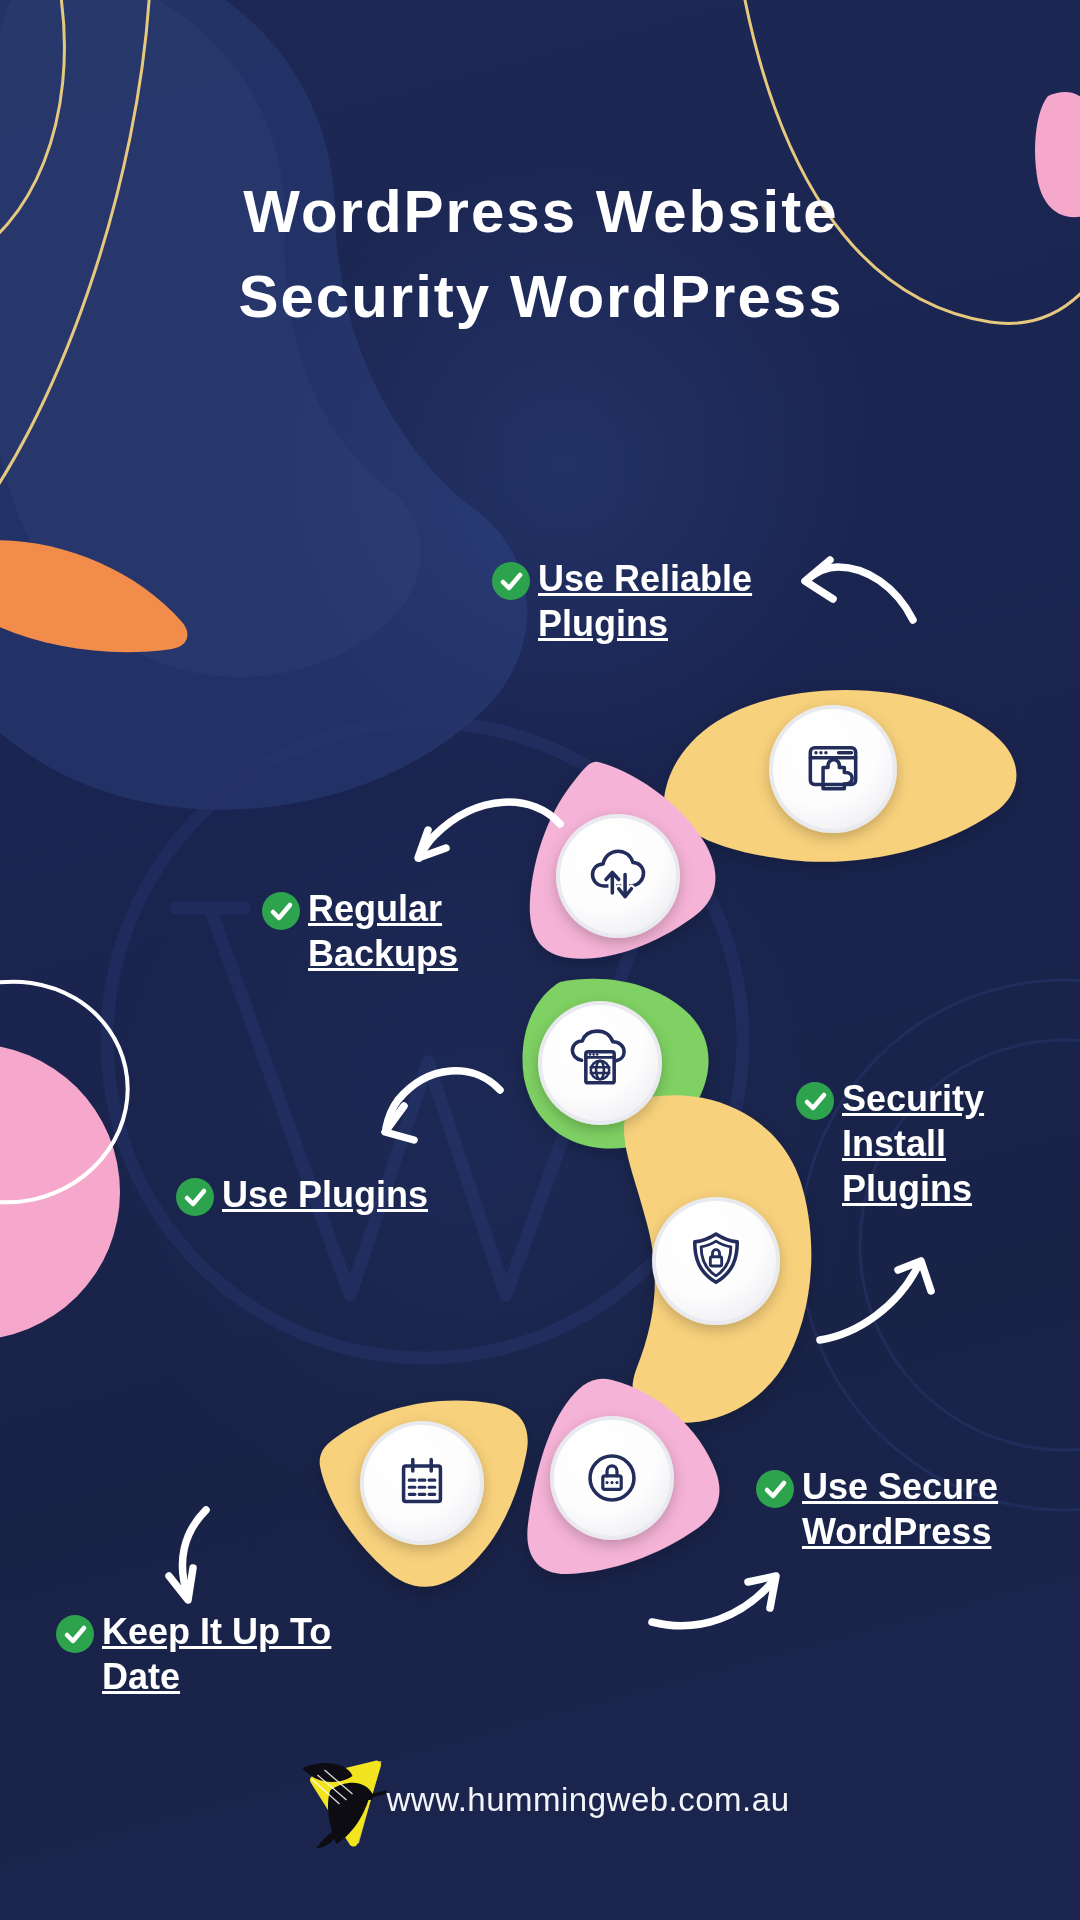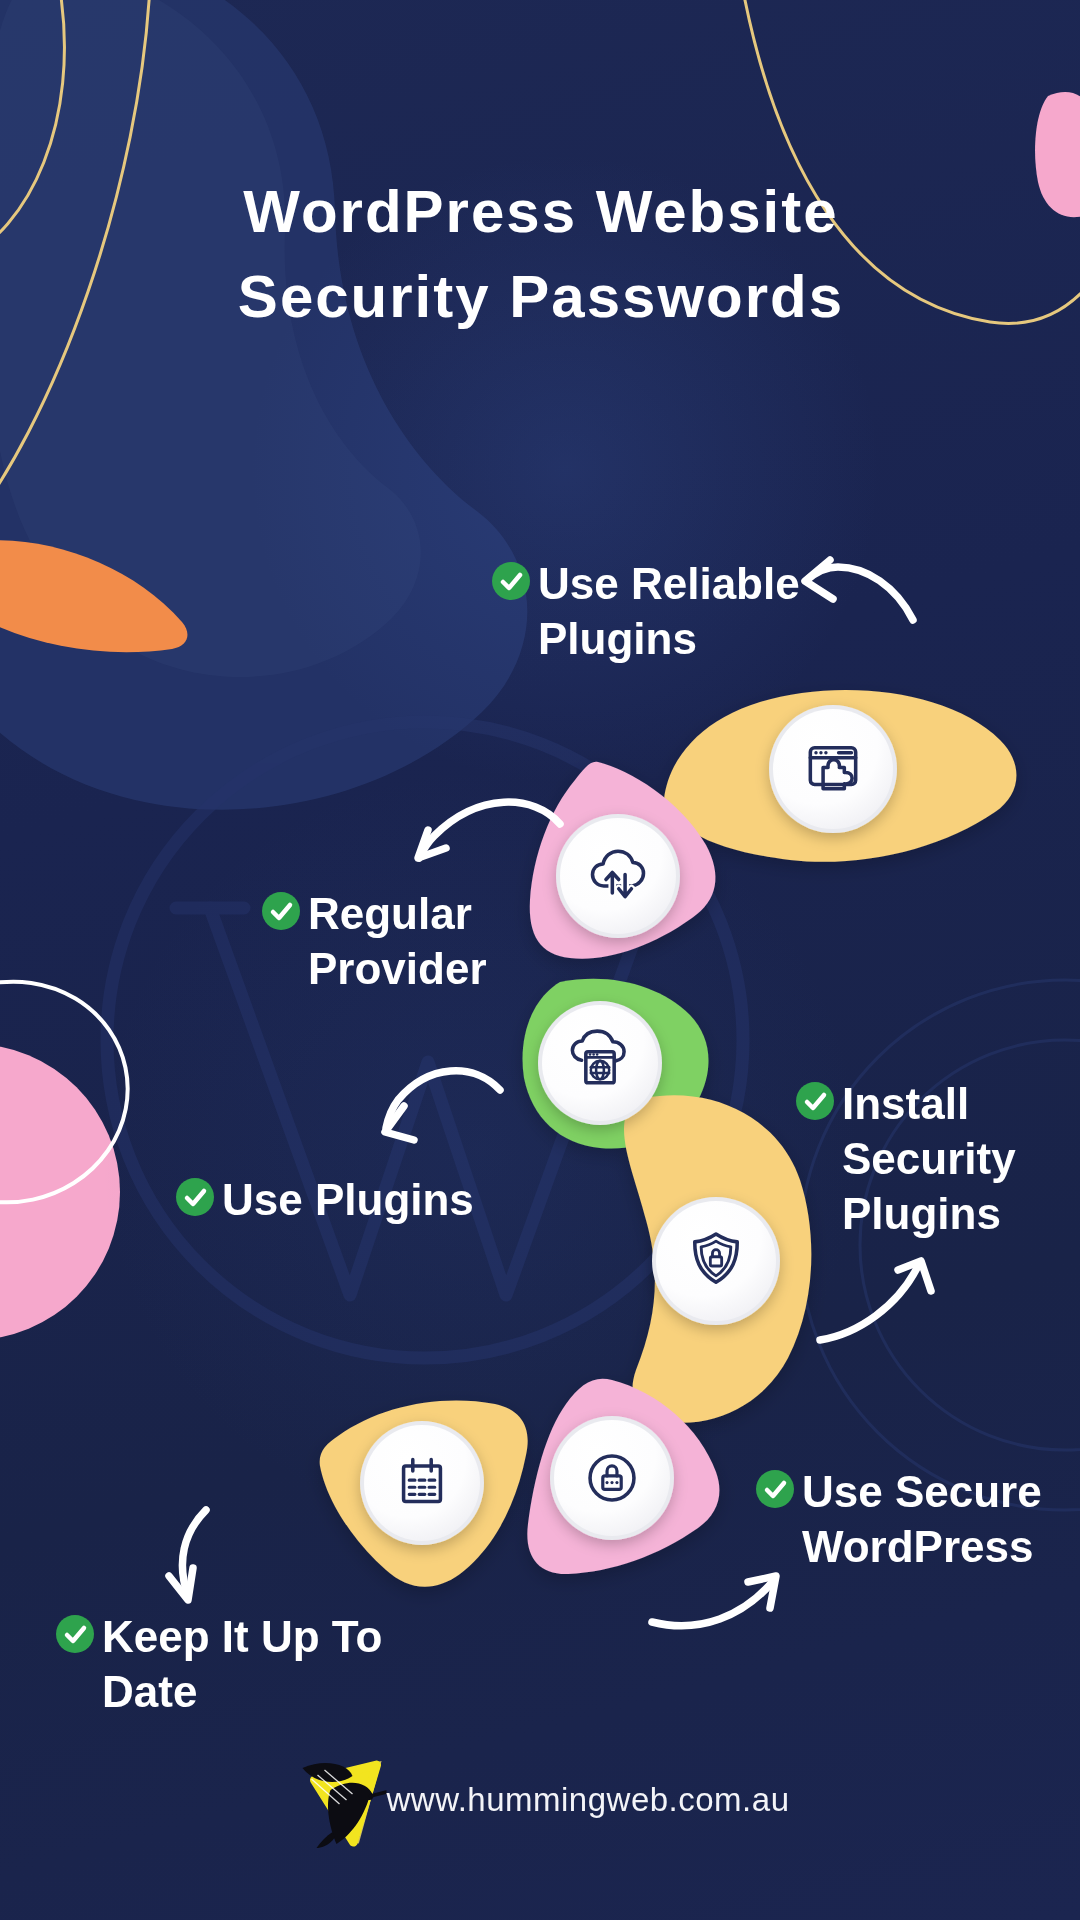--- a/index.html
+++ b/index.html
@@ -16,22 +16,22 @@
   .glow2{left:30px;top:700px;width:900px;height:900px;
     background:radial-gradient(circle,rgba(52,80,152,.13) 0%,rgba(52,80,152,0) 60%);}
   
   .title{
     position:absolute;left:0;top:168px;width:1080px;text-align:center;
     color:#ffffff;font-weight:700;font-size:60px;line-height:1.42;letter-spacing:2px;margin:1px;
   }
   .title span{display:block;}
   
   .item-label{
-    position:absolute;color:#ffffff;font-weight:700;font-size:44px;line-height:1.25;
-    padding-left:46px;white-space:nowrap;
+    position:absolute;color:#ffffff;font-weight:700;font-size:36px;line-height:1.25;
+    padding-left:46px;white-space:nowrap;text-decoration:underline;
   }
   .item-label .check{position:absolute;left:0;top:6px;width:38px;height:38px;}
   .item-label span{display:block;}
   
   .footer-row{
     position:absolute;left:50%;top:1752px;transform:translateX(-50%);
     display:flex;align-items:center;
   }
   .footer-url{color:#f3f4f8;font-size:33px;letter-spacing:0.5px;font-weight:400;}
   .icon-stroke{stroke:#232D5B;fill:none;stroke-linecap:round;stroke-linejoin:round;}
@@ -204,56 +204,56 @@
       <g class="icon-stroke" stroke-width="4.5">
         <path d="M30 44 H38 M44 44 H52 M58 44 H66"></path>
         <path d="M30 54 H38 M44 54 H52 M58 54 H66"></path>
         <path d="M30 64 H38 M44 64 H52 M58 64 H66"></path>
       </g>
     </svg>
   </svg>
 
   <h1 class="title">
     <span>WordPress Website</span>
-    <span>Security Passwords</span>
+    <span>Security WordPress</span>
   </h1>
 
   <div class="item-label" style="left:492px;top:556px;">
     <svg class="check" viewBox="0 0 38 38">
       <circle cx="19" cy="19" r="19" fill="#2EA34D"></circle>
       <path d="M11 20 L17 26 L28 13" stroke="#ffffff" stroke-width="4.5" fill="none" stroke-linecap="round" stroke-linejoin="round"></path>
     </svg>
     <span>Use Reliable</span>
     <span>Plugins</span>
   </div>
 
   <div class="item-label" style="left:262px;top:886px;">
     <svg class="check" viewBox="0 0 38 38">
       <circle cx="19" cy="19" r="19" fill="#2EA34D"></circle>
       <path d="M11 20 L17 26 L28 13" stroke="#ffffff" stroke-width="4.5" fill="none" stroke-linecap="round" stroke-linejoin="round"></path>
     </svg>
     <span>Regular</span>
-    <span>Provider</span>
+    <span>Backups</span>
   </div>
 
   <div class="item-label" style="left:176px;top:1172px;">
     <svg class="check" viewBox="0 0 38 38">
       <circle cx="19" cy="19" r="19" fill="#2EA34D"></circle>
       <path d="M11 20 L17 26 L28 13" stroke="#ffffff" stroke-width="4.5" fill="none" stroke-linecap="round" stroke-linejoin="round"></path>
     </svg>
     <span>Use Plugins</span>
   </div>
 
   <div class="item-label" style="left:796px;top:1076px;">
     <svg class="check" viewBox="0 0 38 38">
       <circle cx="19" cy="19" r="19" fill="#2EA34D"></circle>
       <path d="M11 20 L17 26 L28 13" stroke="#ffffff" stroke-width="4.5" fill="none" stroke-linecap="round" stroke-linejoin="round"></path>
     </svg>
+    <span>Security</span>
     <span>Install</span>
-    <span>Security</span>
     <span>Plugins</span>
   </div>
 
   <div class="item-label" style="left:756px;top:1464px;">
     <svg class="check" viewBox="0 0 38 38">
       <circle cx="19" cy="19" r="19" fill="#2EA34D"></circle>
       <path d="M11 20 L17 26 L28 13" stroke="#ffffff" stroke-width="4.5" fill="none" stroke-linecap="round" stroke-linejoin="round"></path>
     </svg>
     <span>Use Secure</span>
     <span>WordPress</span>

